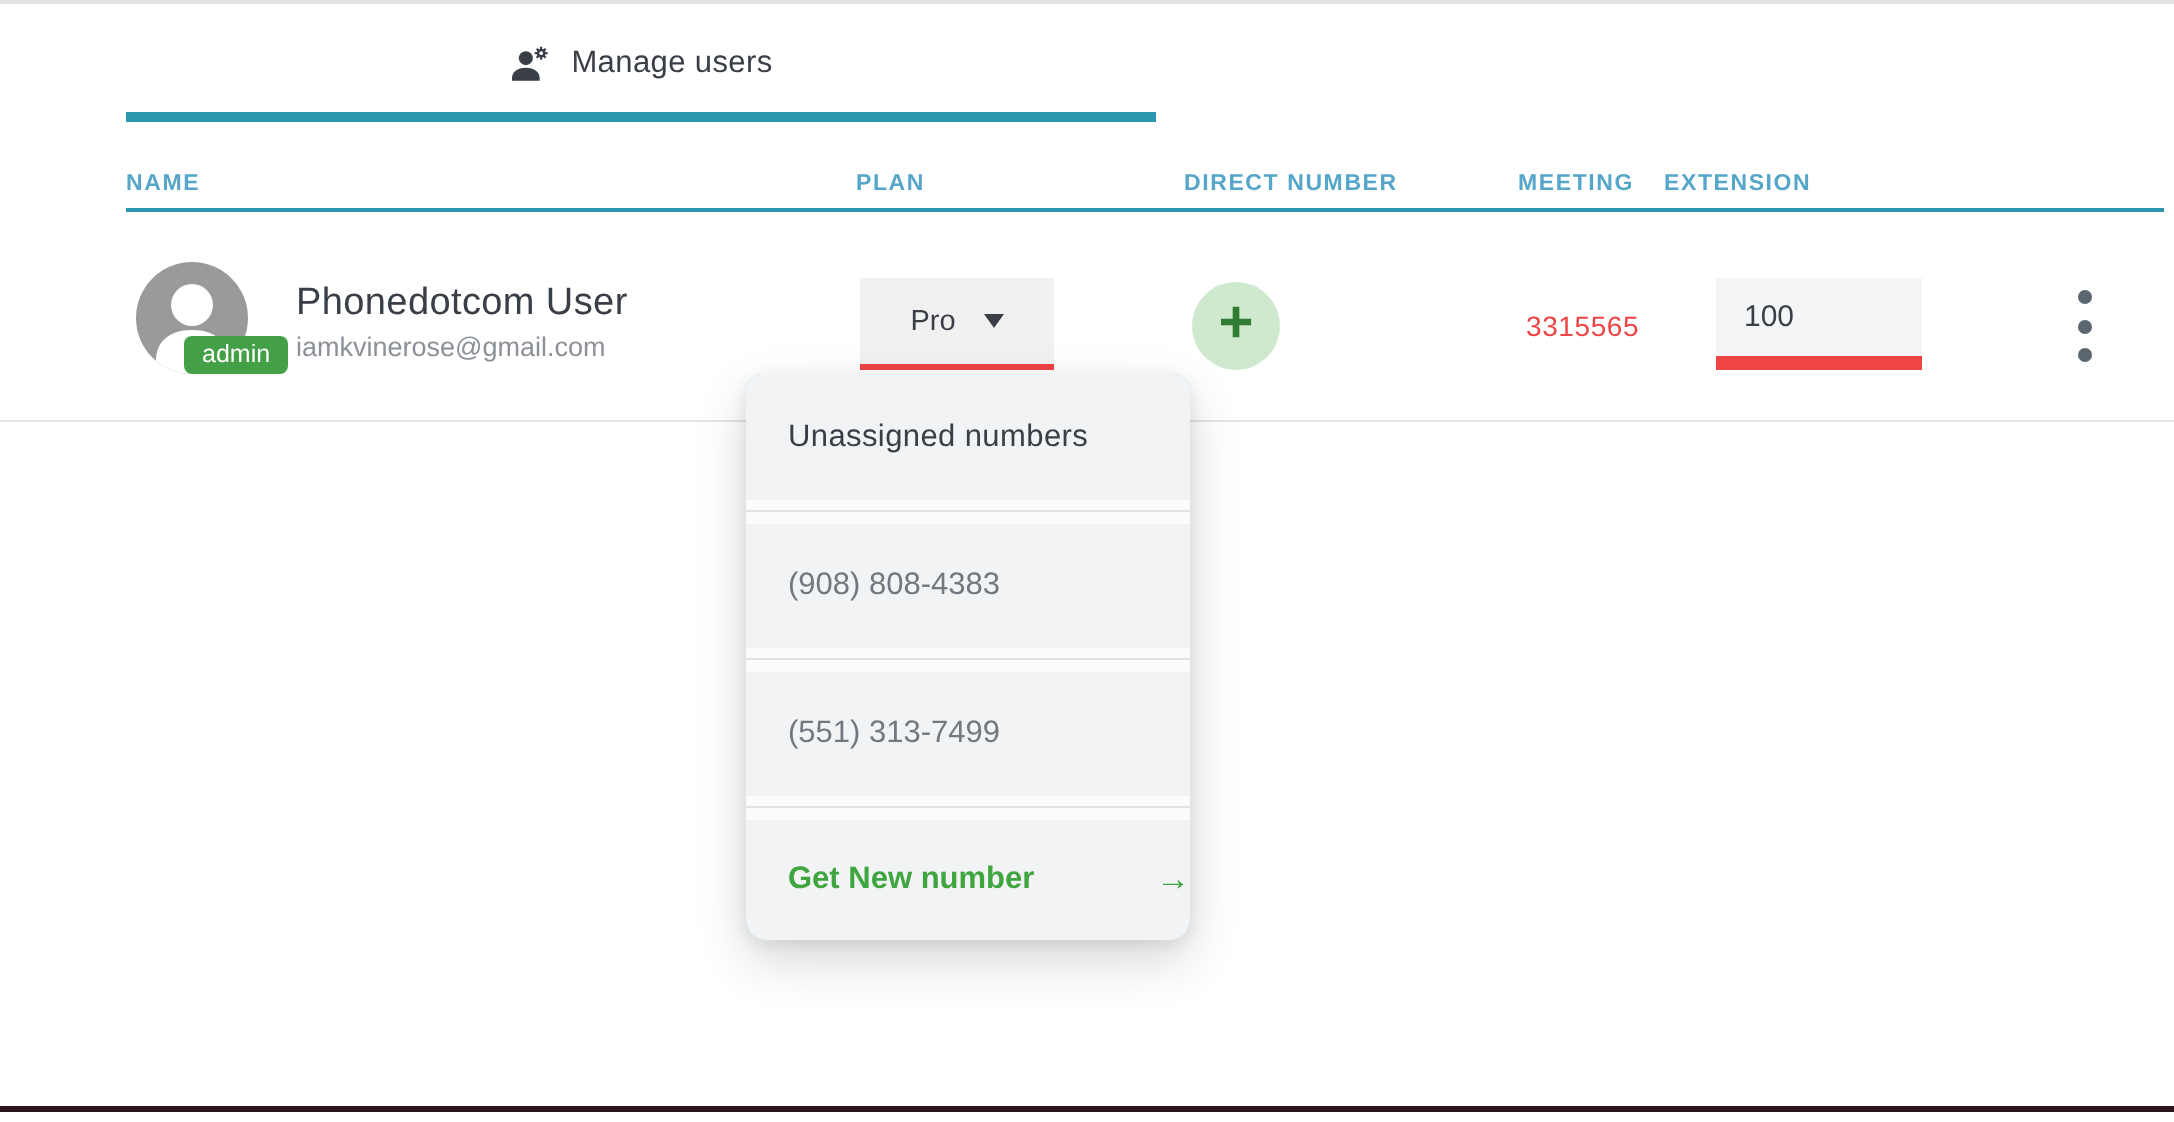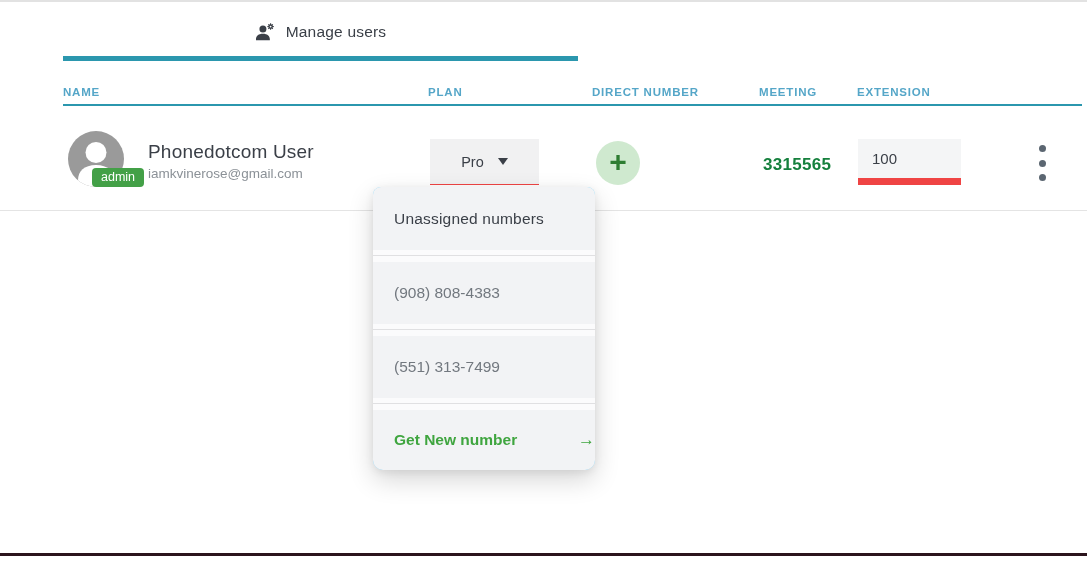--- a/index.html
+++ b/index.html
@@ -18,37 +18,37 @@
   .tab-add .tab-label { color: #43a047; }
   .tab-underline { position: absolute; left: 63px; top: 56px; width: 515px; height: 5px; background: #2b97ae; }
   .tab-icon { display: inline-flex; }
 
   
   .col-header { position: absolute; top: 86px; font-size: 11.5px; font-weight: bold; letter-spacing: .8px; color: #55a6c8; }
   .h-name { left: 63px; }
   .h-plan { left: 428px; }
   .h-direct { left: 592px; }
   .h-meeting { left: 759px; }
-  .h-extension { left: 857px; }
+  .h-extension { left: 832px; }
   .header-rule { position: absolute; left: 63px; top: 104px; width: 1019px; height: 2px; background: #2b97ae; }
 
   
   .avatar { position: absolute; left: 68px; top: 131px; width: 56px; height: 56px; border-radius: 50%; background: #9a9a9a; overflow: hidden; }
   .admin-badge { position: absolute; left: 92px; top: 168px; background: #43a047; color: #ffffff; font-size: 12.5px; padding: 2px 9px 3px; border-radius: 4px; }
   .user-name { position: absolute; left: 148px; top: 141px; font-size: 19px; font-weight: 500; color: #3a3f47; letter-spacing: .2px; }
   .user-email { position: absolute; left: 148px; top: 166px; font-size: 13.5px; color: #8b9197; }
 
-  .plan-select { position: absolute; left: 430px; top: 139px; width: 109px; height: 46px; background: #f1f1f2; border: none; border-bottom: 1px solid #ef4444; display: flex; align-items: center; justify-content: center; gap: 14px; cursor: pointer; }
+  .plan-select { position: absolute; left: 430px; top: 139px; width: 97px; height: 46px; background: #f1f1f2; border: none; border-bottom: 3px solid #ef4444; display: flex; align-items: center; justify-content: center; gap: 14px; cursor: pointer; }
   .plan-value { font-size: 14.5px; color: #3a3f47; }
   .caret-down { width: 0; height: 0; border-left: 5.5px solid transparent; border-right: 5.5px solid transparent; border-top: 7px solid #3a3f47; }
 
   .add-number-btn { position: absolute; left: 596px; top: 141px; width: 44px; height: 44px; border-radius: 50%; background: #cfe9cf; border: none; display: flex; align-items: center; justify-content: center; cursor: pointer; }
   .plus-glyph { color: #2e7d32; font-size: 30px; font-weight: bold; line-height: 1; margin-top: -3px; }
 
-  .meeting-value { position: absolute; left: 763px; top: 155px; font-size: 17px; color: #15803d; letter-spacing: .3px; font-weight: bold; }
+  .meeting-value { position: absolute; left: 763px; top: 155px; font-size: 14px; color: #ef4444; letter-spacing: .3px; }
 
   .extension-input { position: absolute; left: 858px; top: 139px; width: 103px; height: 46px; background: #f4f5f6; border: none; border-bottom: 7px solid #ef4444; font-family: "Liberation Sans", sans-serif; font-size: 15px; color: #3a3f47; padding-left: 14px; outline: none; }
 
   .kebab-menu { position: absolute; left: 1033px; top: 145px; width: 18px; height: 36px; display: flex; flex-direction: column; align-items: center; justify-content: space-between; cursor: pointer; }
   .kebab-dot { width: 7px; height: 7px; border-radius: 50%; background: #5b6671; }
 
   .row-divider { position: absolute; left: 0; top: 210px; width: 1087px; height: 1px; background: #e4e4e4; }
 
   
   .number-dropdown { position: absolute; left: 373px; top: 187px; width: 222px; background: #7dd3fc; border-radius: 8px 8px 10px 10px; box-shadow: 0 10px 26px rgba(0,0,0,.16), 0 2px 8px rgba(0,0,0,.08); overflow: hidden; }

